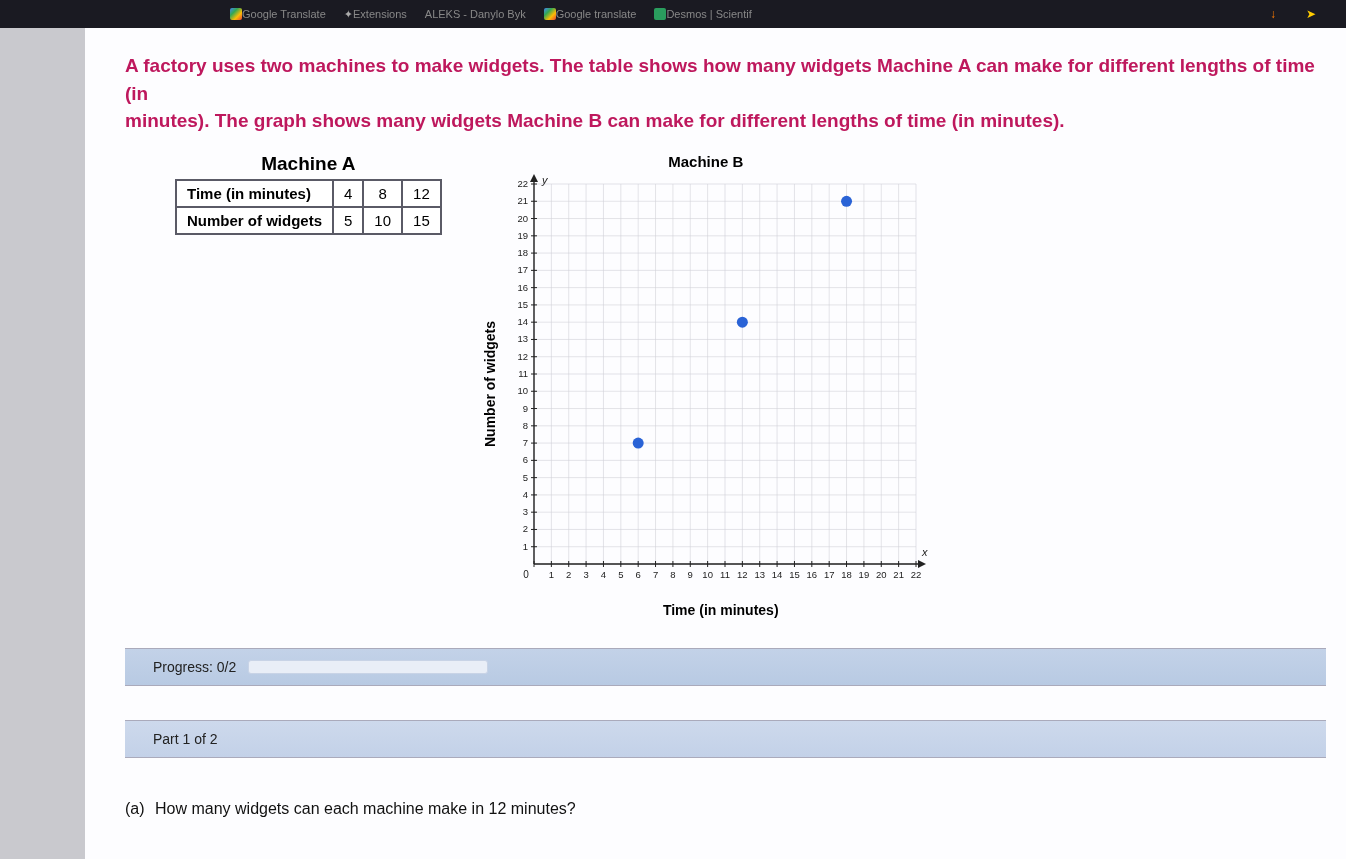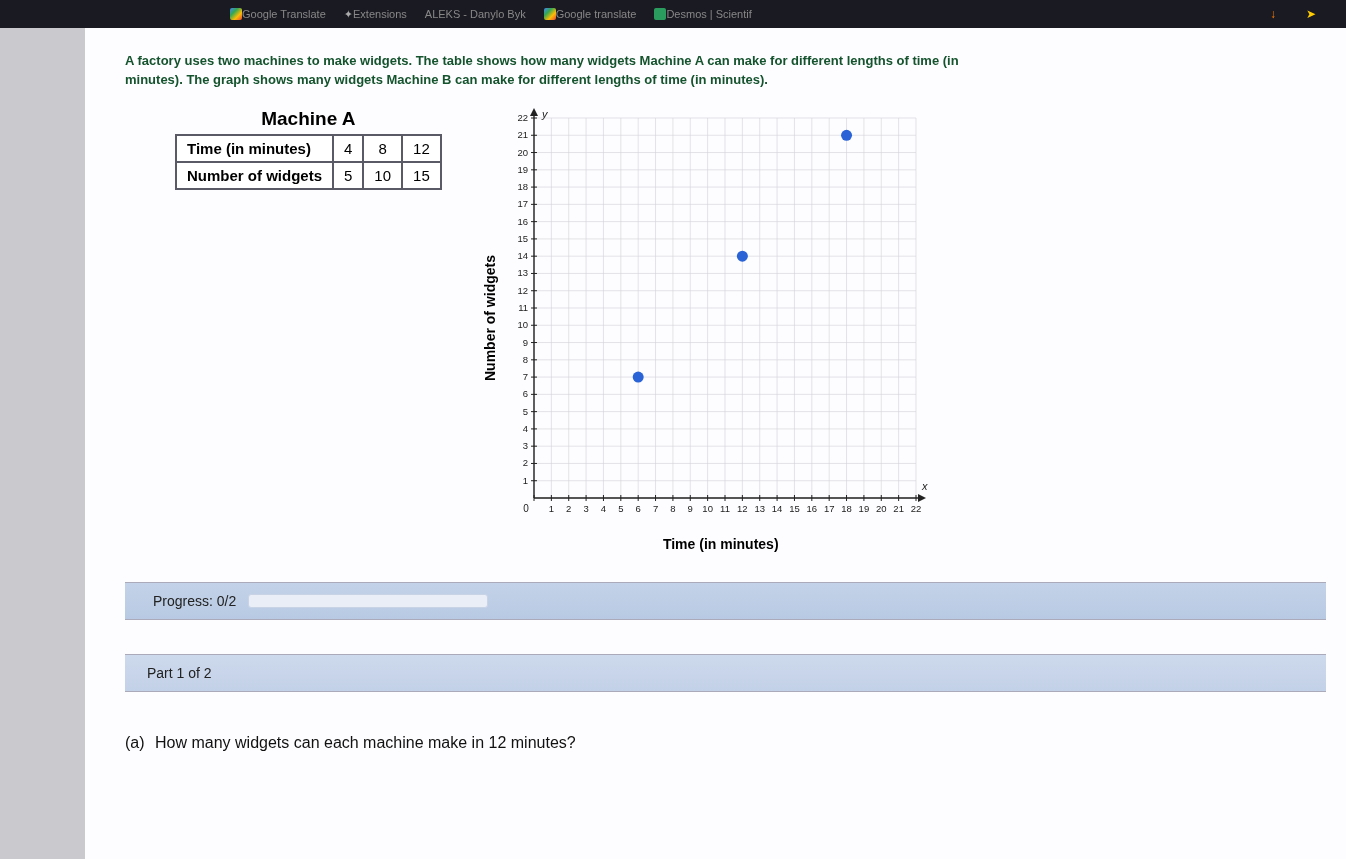--- a/index.html
+++ b/index.html
@@ -44,22 +44,22 @@
     background: #c9c9ce;
     height:100%;
   }
   .main-area {
     flex:1;
     background: #fdfdff;
     padding: 24px 20px 0 40px;
     position:relative;
   }
   .problem-text {
-    font-size: 13px;
-    color: #14532d;
+    font-size: 19px;
+    color: #be185d;
     font-weight: 600;
     line-height: 1.45;
     margin-bottom: 18px;
     max-width: 1190px;
   }
   .work-row {
     display: flex;
     gap: 40px;
     align-items: flex-start;
   }
@@ -126,21 +126,21 @@
     width: 240px; height: 14px;
     background: #e9eef7;
     border-radius: 3px;
     border:1px solid #c8d3e6;
   }
   .part-row {
     margin-top: 34px;
     background: linear-gradient(#cdd9ec,#c3d1e8);
     border-top:1px solid #aab;
     border-bottom:1px solid #aab;
-    padding: 10px 22px;
+    padding: 10px 28px;
     font-size: 14px;
     color:#222;
   }
   .question-a {
     margin-top: 42px;
     font-size: 16px;
     color:#111;
   }
   .question-a .q-label { margin-right: 6px;}
 </style>
@@ -197,20 +197,21 @@
             <th><span>Number of widgets</span></th>
             <td>5</td>
             <td>10</td>
             <td>15</td>
           </tr>
         </tbody>
           </table>
       </div>
 
       <div class="chart-block">
+        <div class="chart-title">Machine B</div>
         <div class="chart-wrap">
           <div class="y-axis-label">Number of widgets</div>
           <svg id="chart-svg" width="430" height="420">
               <line x1="34" y1="390" x2="34" y2="10" stroke="#d2d2d8" stroke-width="0.6"></line>
               <line x1="51.36363636363636" y1="390" x2="51.36363636363636" y2="10" stroke="#d2d2d8" stroke-width="0.6"></line>
               <line x1="68.72727272727272" y1="390" x2="68.72727272727272" y2="10" stroke="#d2d2d8" stroke-width="0.6"></line>
               <line x1="86.0909090909091" y1="390" x2="86.0909090909091" y2="10" stroke="#d2d2d8" stroke-width="0.6"></line>
               <line x1="103.45454545454545" y1="390" x2="103.45454545454545" y2="10" stroke="#d2d2d8" stroke-width="0.6"></line>
               <line x1="120.81818181818181" y1="390" x2="120.81818181818181" y2="10" stroke="#d2d2d8" stroke-width="0.6"></line>
               <line x1="138.1818181818182" y1="390" x2="138.1818181818182" y2="10" stroke="#d2d2d8" stroke-width="0.6"></line>

